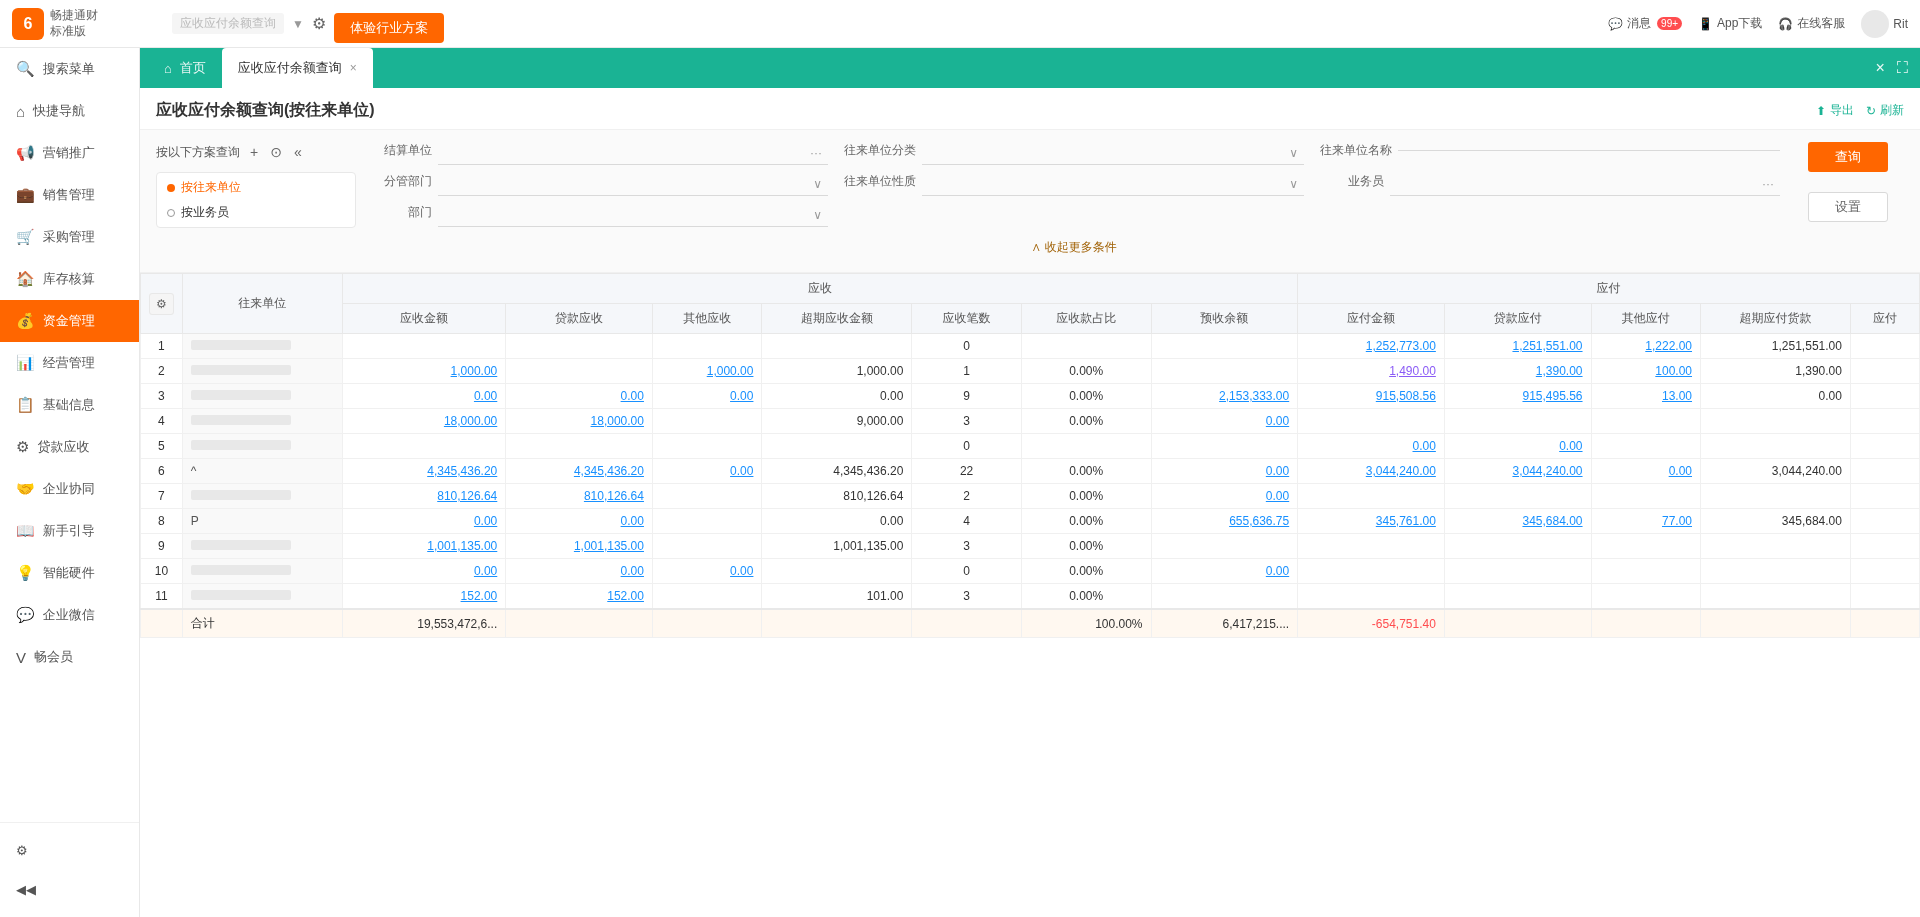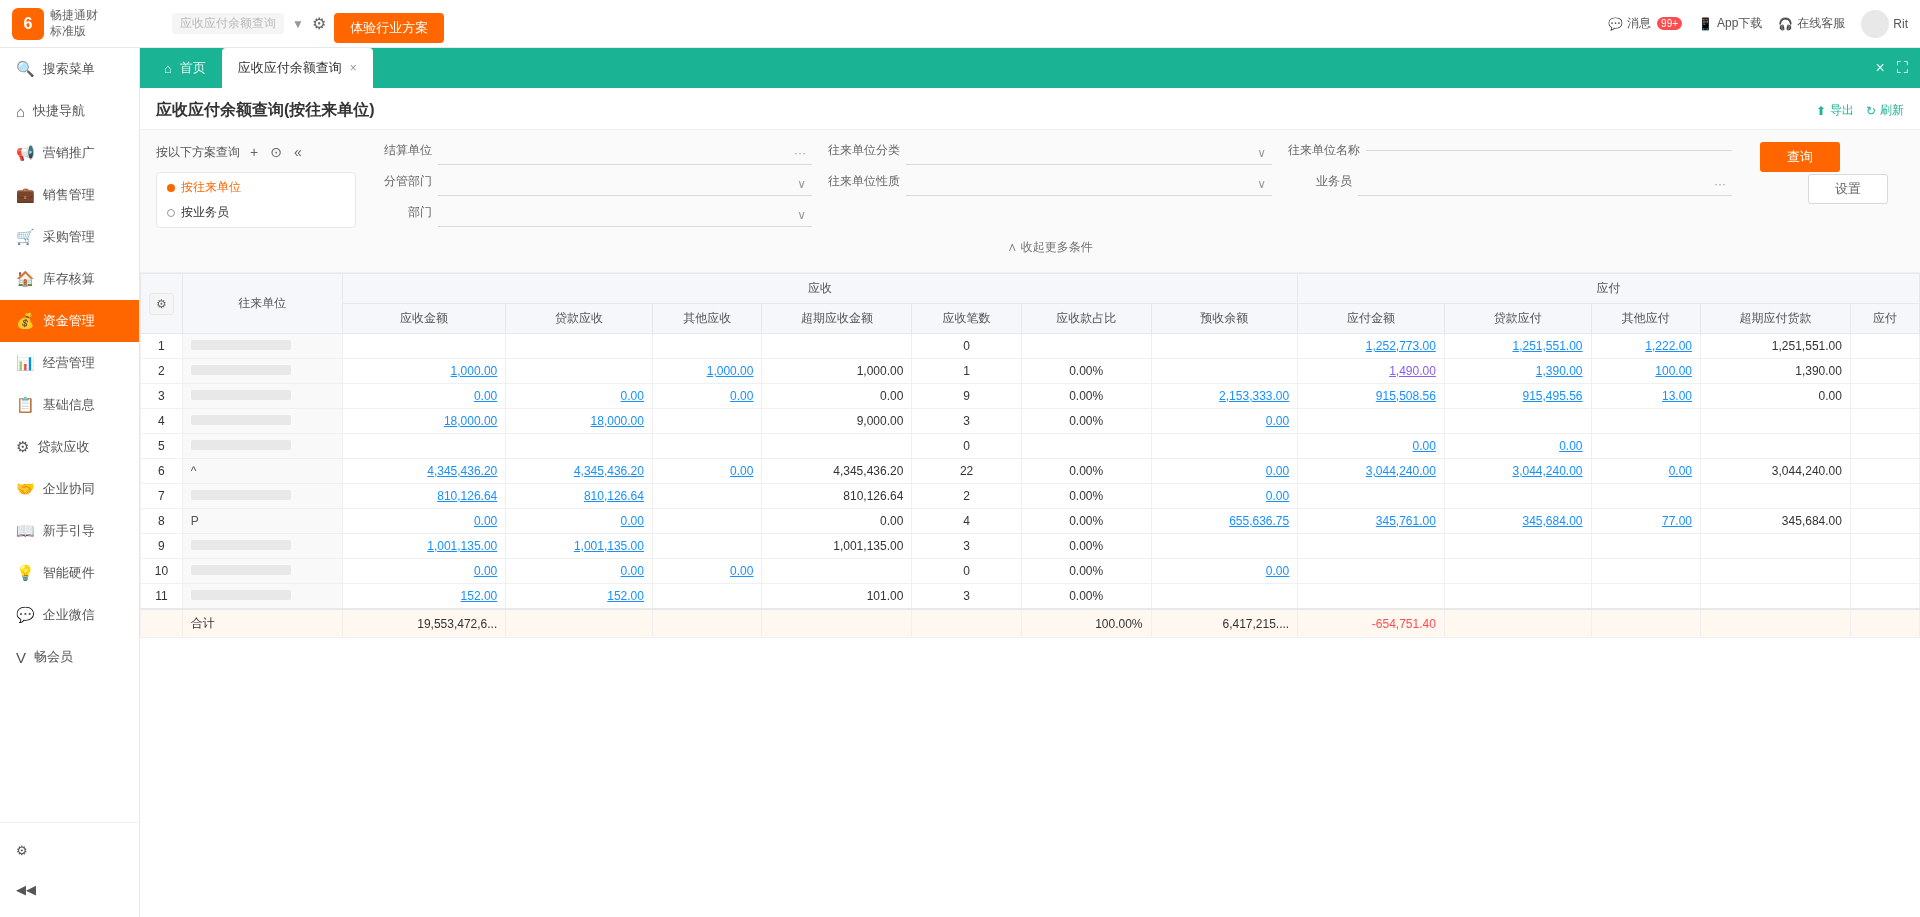--- a/index.html
+++ b/index.html
@@ -250,21 +250,21 @@
       background: transparent;
       outline: none;
       display: flex;
       align-items: center;
       justify-content: space-between;
       cursor: pointer;
     }
     .collapse-more {
       text-align: center;
       padding: 4px;
-      color: #737373;
+      color: #a16207;
       font-size: 12px;
       cursor: pointer;
     }
     .btn-query {
       background: #ff6600;
       color: #fff;
       border: none;
       padding: 6px 20px;
       border-radius: 3px;
       cursor: pointer;
@@ -277,26 +277,25 @@
       background: #fff;
       color: #666;
       border: 1px solid #d9d9d9;
       padding: 5px 16px;
       border-radius: 3px;
       cursor: pointer;
       font-size: 13px;
       display: block;
       width: 80px;
       text-align: center;
-      margin-left: 48px;
     }
     .right-btns {
       display: flex;
       flex-direction: column;
-      gap: 2px;
+      gap: 20px;
       padding: 0 16px;
       justify-content: flex-start;
     }
 
     
     .table-area {
       flex: 1;
       overflow: auto;
       padding: 0 0 0 0;
     }

